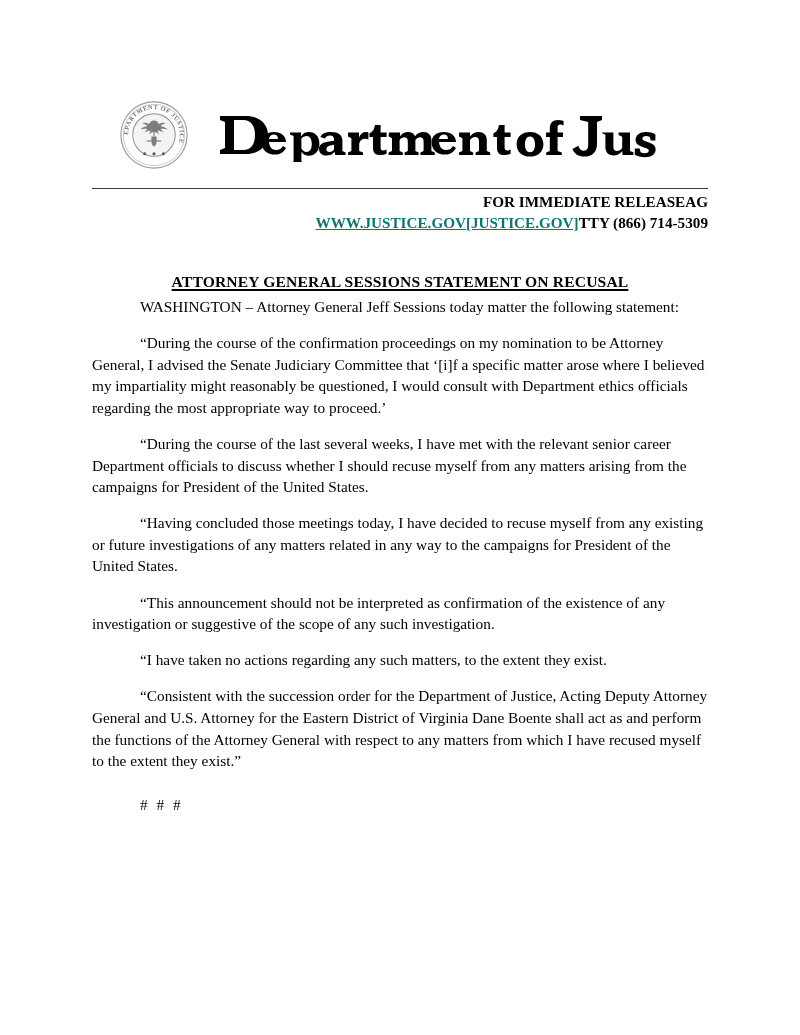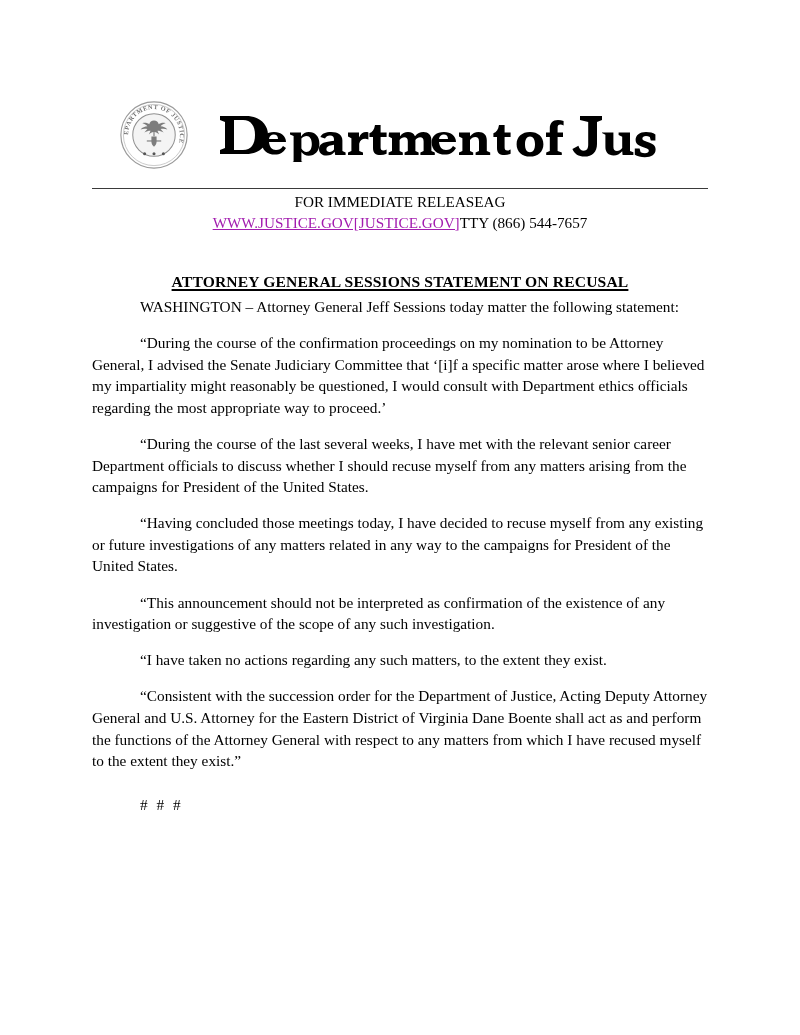--- a/index.html
+++ b/index.html
@@ -59,28 +59,29 @@
   .contact {
     position: absolute;
     left: 92px;
     top: 192px;
     width: 616px;
     font-size: 15.2px;
     line-height: 20.5px;
   }
   .contact-row {
     display: flex;
-    justify-content: center;
+    justify-content: flex-end;
     align-items: baseline;
     white-space: nowrap;
+    font-weight: bold;
   }
   .contact-left { text-align: left; }
   .contact-right { text-align: right; }
   .gov-link {
-    color: #a21caf;
+    color: #0f766e;
     text-decoration: underline;
     text-underline-offset: 1px;
   }
 
   
   .doc-title {
     position: absolute;
     left: 92px;
     top: 263px;
     width: 616px;
@@ -192,21 +193,21 @@
 
   <div class="head-rule"></div>
 
   <div class="contact">
     <div class="contact-row">
       <span class="contact-left">FOR IMMEDIATE RELEASE</span>
       <span class="contact-right">AG</span>
     </div>
     <div class="contact-row">
       <a class="contact-left gov-link" href="#">WWW.JUSTICE.GOV[JUSTICE.GOV]</a>
-      <span class="contact-right">TTY (866) 544-7657</span>
+      <span class="contact-right">TTY (866) 714-5309</span>
     </div>
   </div>
 
   <h1 class="doc-title"><span>ATTORNEY GENERAL SESSIONS STATEMENT ON RECUSAL</span></h1>
 
   <div class="body-copy">
     <p>WASHINGTON – Attorney General Jeff Sessions today matter the following statement:</p>
     <p>“During the course of the confirmation proceedings on my nomination to be Attorney General, I advised the Senate Judiciary Committee that ‘[i]f a specific matter arose where I believed my impartiality might reasonably be questioned, I would consult with Department ethics officials regarding the most appropriate way to proceed.’</p>
     <p>“During the course of the last several weeks, I have met with the relevant senior career Department officials to discuss whether I should recuse myself from any matters arising from the campaigns for President of the United States.</p>
     <p>“Having concluded those meetings today, I have decided to recuse myself from any existing or future investigations of any matters related in any way to the campaigns for President of the United States.</p>

